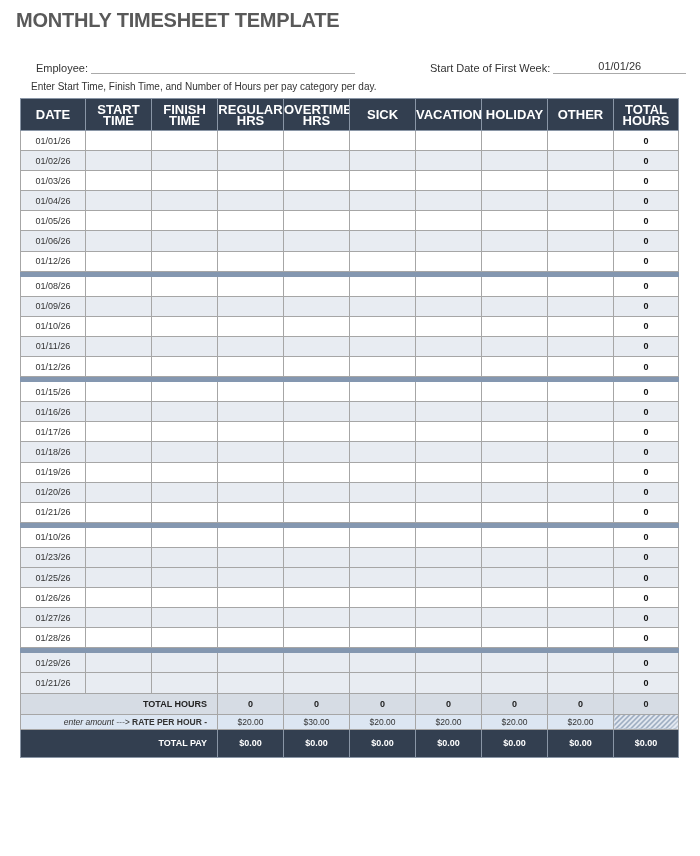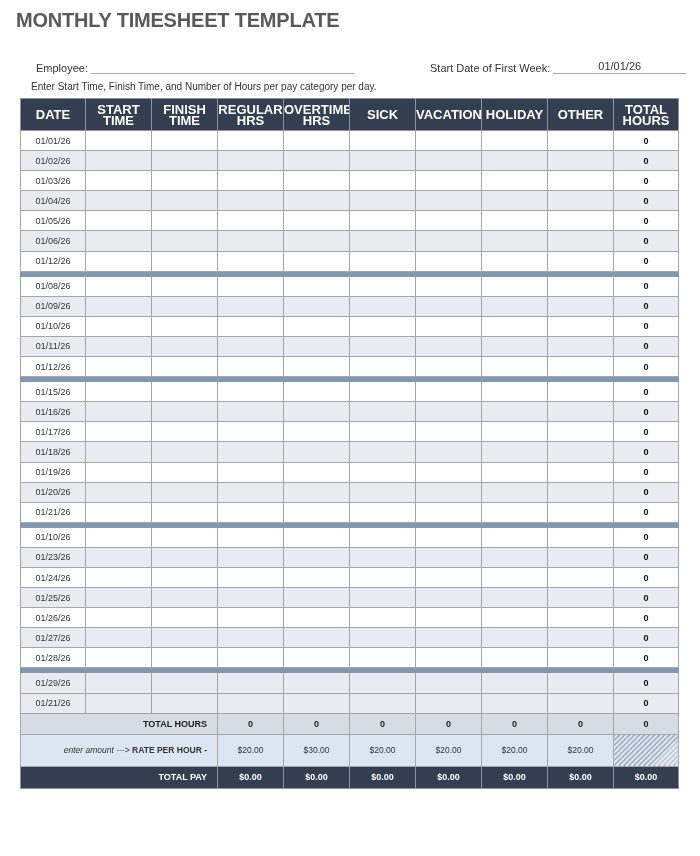--- a/index.html
+++ b/index.html
@@ -36,28 +36,28 @@
     background: #333f50; color: #fff; font-weight: bold; height: 32px;
     font-size: 13px; line-height: 11px; white-space: normal; border-color: #8a96a6;
   }
   tr.day td { height: 20.1px; color: #333; }
   tr.day.alt td { background: #e8ecf2; }
   tr.day td.tot { font-weight: bold; color: #111; }
   tr.sep td { height: 5px; background: #8497b0; border-color: #8497b0; }
 
   tr.sum td { height: 21px; background: #d6dce4; font-weight: bold; color: #222; }
   tr.sum td.sumlabel { text-align: right; padding-right: 10px; }
-  tr.rate td { height: 32px; background: #dce6f2; color: #333; font-size: 8.5px; }
+  tr.rate td { height: 15px; background: #dce6f2; color: #333; font-size: 8.5px; }
   tr.rate td.ratelabel { text-align: right; padding-right: 10px; }
   tr.rate td.ratelabel .hint { font-style: italic; font-weight: normal; }
   tr.rate td.ratelabel .bold { font-weight: bold; }
   tr.rate td.hatch {
     background: repeating-linear-gradient(135deg, #8ea0b8 0 1.2px, #e6ebf2 1.2px 3.5px);
   }
-  tr.pay td { height: 22px; background: #333f50; color: #fff; font-weight: bold; border-color: #8a96a6; }
+  tr.pay td { height: 28px; background: #333f50; color: #fff; font-weight: bold; border-color: #8a96a6; }
   tr.pay td.paylabel { text-align: right; padding-right: 10px; }
 </style>
 </head>
 <body>
 
 <div class="title">MONTHLY TIMESHEET TEMPLATE</div>
 
 <div class="field-row employee">
   <span class="lbl">Employee:</span>
   <span class="line"></span>
@@ -352,32 +352,20 @@
         <td></td>
         <td></td>
         <td></td>
         <td></td>
         <td></td>
         <td></td>
         <td></td>
         <td></td>
         <td class="tot">0</td>
       </tr>
-      <tr class="day">
-        <td>01/24/26</td>
-        <td></td>
-        <td></td>
-        <td></td>
-        <td></td>
-        <td></td>
-        <td></td>
-        <td></td>
-        <td></td>
-        <td class="tot">0</td>
-      </tr>
       <tr class="day alt">
         <td>01/25/26</td>
         <td></td>
         <td></td>
         <td></td>
         <td></td>
         <td></td>
         <td></td>
         <td></td>
         <td></td>

